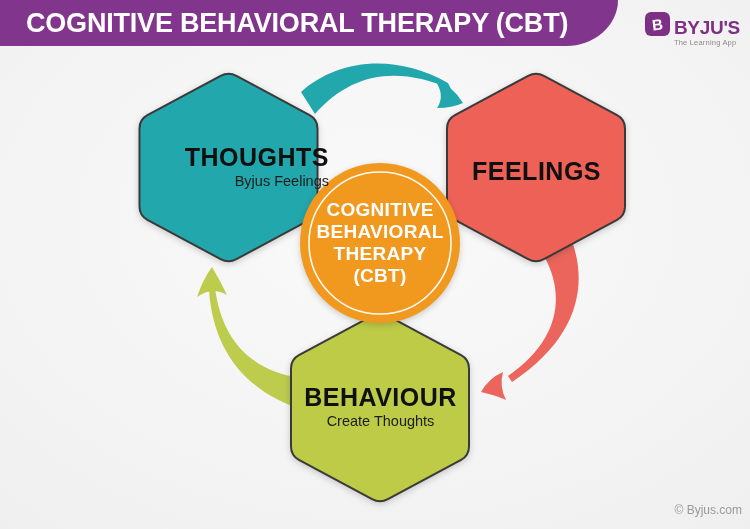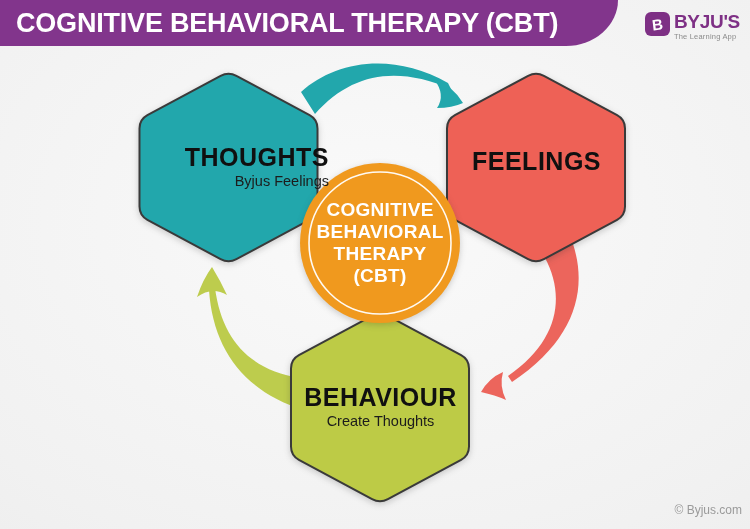--- a/index.html
+++ b/index.html
@@ -13,21 +13,21 @@
     background: radial-gradient(120% 120% at 50% 42%, #fafafa 0%, #f1f1f1 55%, #e7e7e7 100%);
   }
 
   
   .header-banner {
     position: absolute; left: 0; top: 0;
     width: 618px; height: 46px;
     background: #82358C;
     border-bottom-right-radius: 52px 46px;
     display: flex; align-items: center;
-    padding-left: 16px;
+    padding-left: 26px;
     z-index: 5;
   }
   .header-title {
     color: #ffffff;
     font-size: 27px;
     font-weight: bold;
     letter-spacing: -0.2px;
     white-space: nowrap;
   }
 
@@ -40,21 +40,21 @@
   .logo-mark {
     width: 25px; height: 24px;
     background: #7E3085;
     border-radius: 6px;
     display: flex; align-items: center; justify-content: center;
   }
   .logo-mark span {
     color: #ffffff; font-size: 15px; font-weight: bold;
     transform: rotate(-7deg);
   }
-  .logo-text { display: flex; flex-direction: column; line-height: 1; }
+  .logo-text { display: flex; flex-direction: column; line-height: 1; margin-top: 6px; }
   .logo-name {
     color: #7E3085; font-size: 19px; font-weight: bold; letter-spacing: -0.3px;
   }
   .logo-tagline {
     color: #8b8b8b; font-size: 7.5px; margin-top: 2px; letter-spacing: 0.2px;
   }
 
   
   svg.diagram { position: absolute; left: 0; top: 0; z-index: 1; }
   .shape-shadow { filter: drop-shadow(0 2px 3px rgba(40,40,40,0.22)); }
@@ -128,21 +128,21 @@
 
     <circle class="shape-shadow" cx="380" cy="243" r="80" fill="#F0991E"></circle>
     <circle cx="380" cy="243" r="71" fill="none" stroke-width="1.6" opacity="0.95" stroke="#FFFFFF"></circle>
   </svg>
 
   <div class="overlay" style="left:128px; top:144px; width:201px;text-align:right;">
     <div class="hex-label">THOUGHTS</div>
     <div class="hex-sublabel">Byjus Feelings</div>
   </div>
 
-  <div class="overlay" style="left:436px; top:148px; width:201px;">
+  <div class="overlay" style="left:436px; top:158px; width:201px;">
     <div class="hex-label">FEELINGS</div>
   </div>
 
   <div class="overlay" style="left:280px; top:384px; width:201px;">
     <div class="hex-label">BEHAVIOUR</div>
     <div class="hex-sublabel">Create Thoughts</div>
   </div>
 
   <div class="overlay center-text">
     <div class="center-line">COGNITIVE</div>

